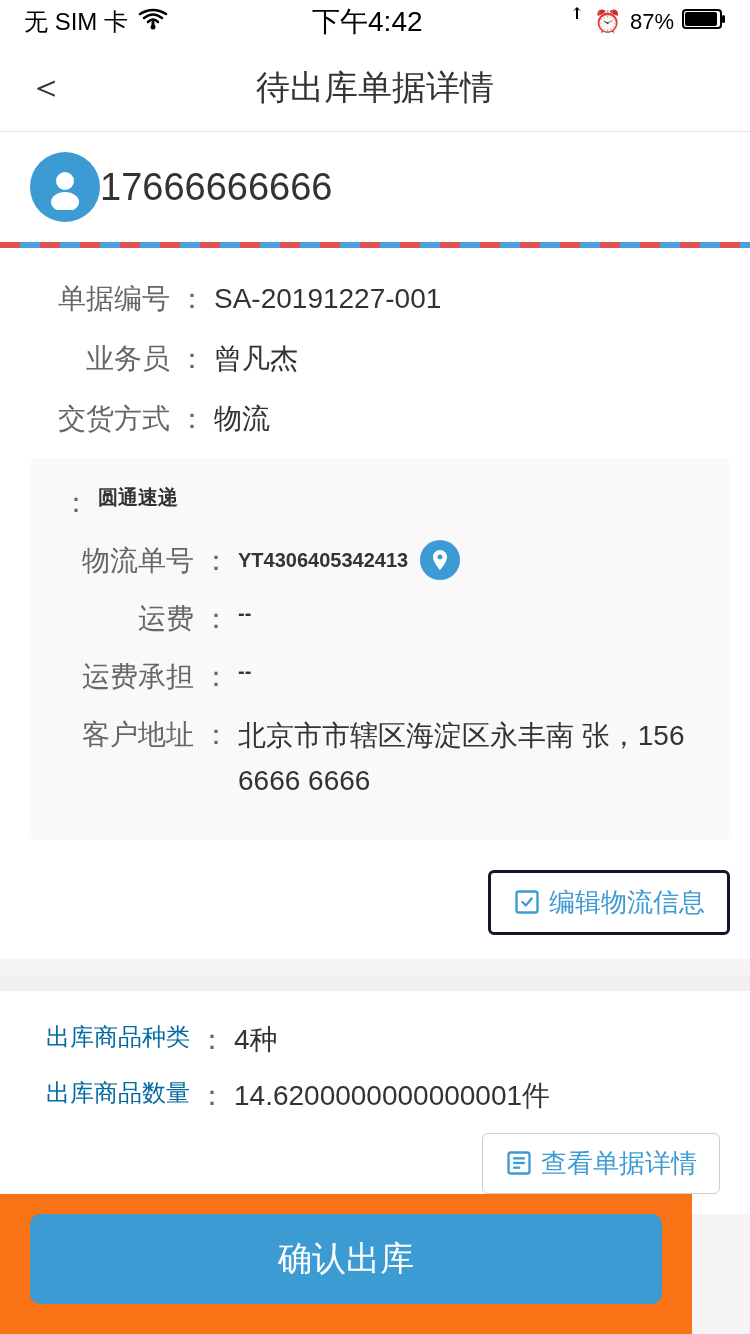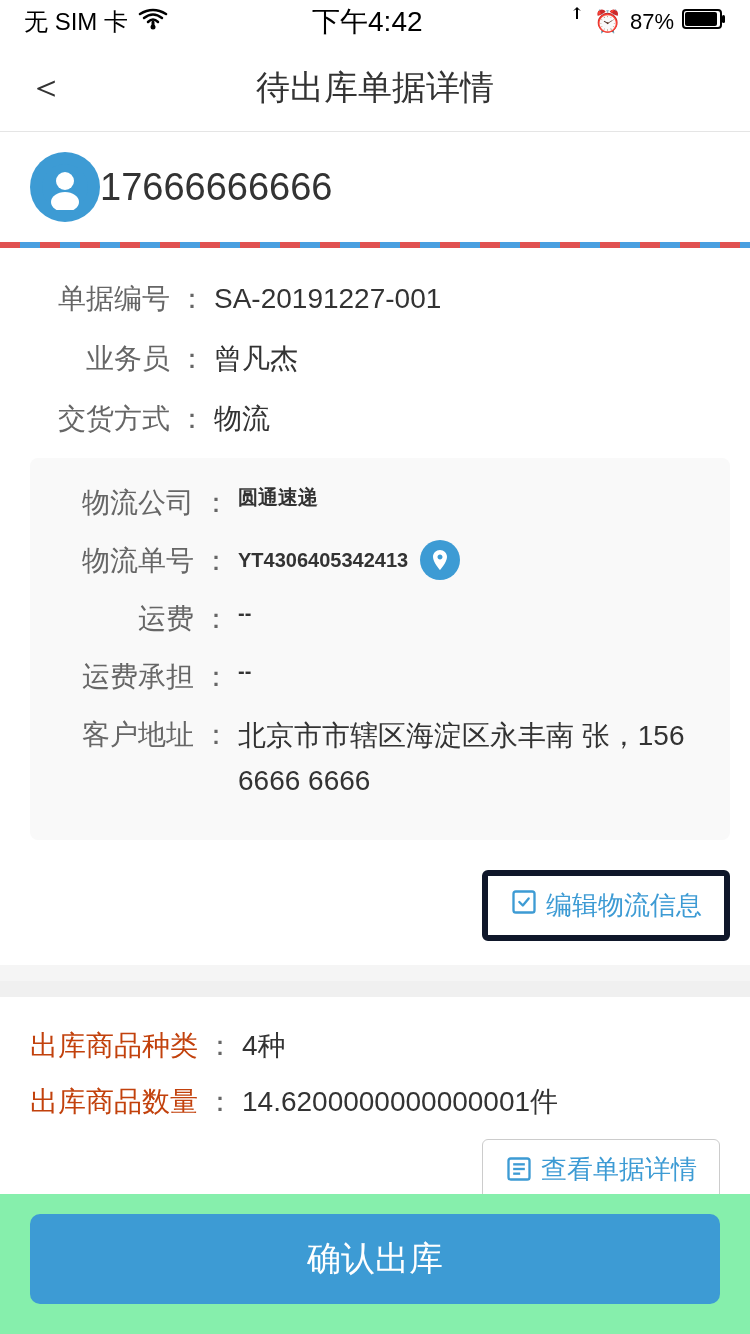--- a/index.html
+++ b/index.html
@@ -175,23 +175,23 @@
     }
 
     
     .edit-btn-row {
       display: flex;
       justify-content: flex-end;
       padding: 10px 0 4px 0;
     }
     .edit-btn {
       display: flex;
-      align-items: flex-start;
+      align-items: center;
       gap: 8px;
-      border: 6px solid #0f172a;
+      border: 3px solid #0f172a;
       border-radius: 6px;
       padding: 12px 22px;
       color: #3d9bd4;
       font-size: 26px;
       cursor: pointer;
       background: #fff;
     }
     .edit-btn svg { width: 28px; height: 28px; }
 
     
@@ -205,22 +205,22 @@
     .goods-section {
       background: #fff;
       padding: 30px 30px 20px 30px;
     }
     .goods-row {
       display: flex;
       align-items: flex-start;
       margin-bottom: 18px;
     }
     .goods-label {
-      color: #c2410c;
-      font-size: 28px;
+      color: #0369a1;
+      font-size: 24px;
       min-width: 160px;
       text-align: right;
       flex-shrink: 0;
     }
     .goods-colon {
       color: #666;
       font-size: 28px;
       margin: 0 8px;
       flex-shrink: 0;
     }
@@ -246,22 +246,22 @@
       cursor: pointer;
       background: #fff;
     }
     .view-btn svg { width: 28px; height: 28px; }
 
     
     .confirm-btn-wrapper {
       position: fixed;
       bottom: 0;
       left: 0;
-      width: 750px;
-      background: #86efac;
+      width: 692px;
+      background: #f97316;
       padding: 20px 30px 30px 30px;
     }
     .confirm-btn {
       width: 100%;
       height: 90px;
       background: #3d9bd4;
       border-radius: 10px;
       border: none;
       color: #fff;
       font-size: 34px;
@@ -344,21 +344,20 @@
       <span class="info-value">曾凡杰</span>
     </div>
     <div class="info-row">
       <span class="info-label">交货方式</span>
       <span class="info-colon">：</span>
       <span class="info-value">物流</span>
     </div>
 
     <div class="logistics-box">
       <div class="logistics-row">
-        <span class="logistics-label">物流公司</span>
         <span class="logistics-colon">：</span>
         <span class="logistics-value">圆通速递</span>
       </div>
       <div class="logistics-row">
         <span class="logistics-label">物流单号</span>
         <span class="logistics-colon">：</span>
         <span class="logistics-value">
           <span>YT43064053424​13</span>
           <span class="location-btn">
             <svg viewBox="0 0 24 24" fill="white">

